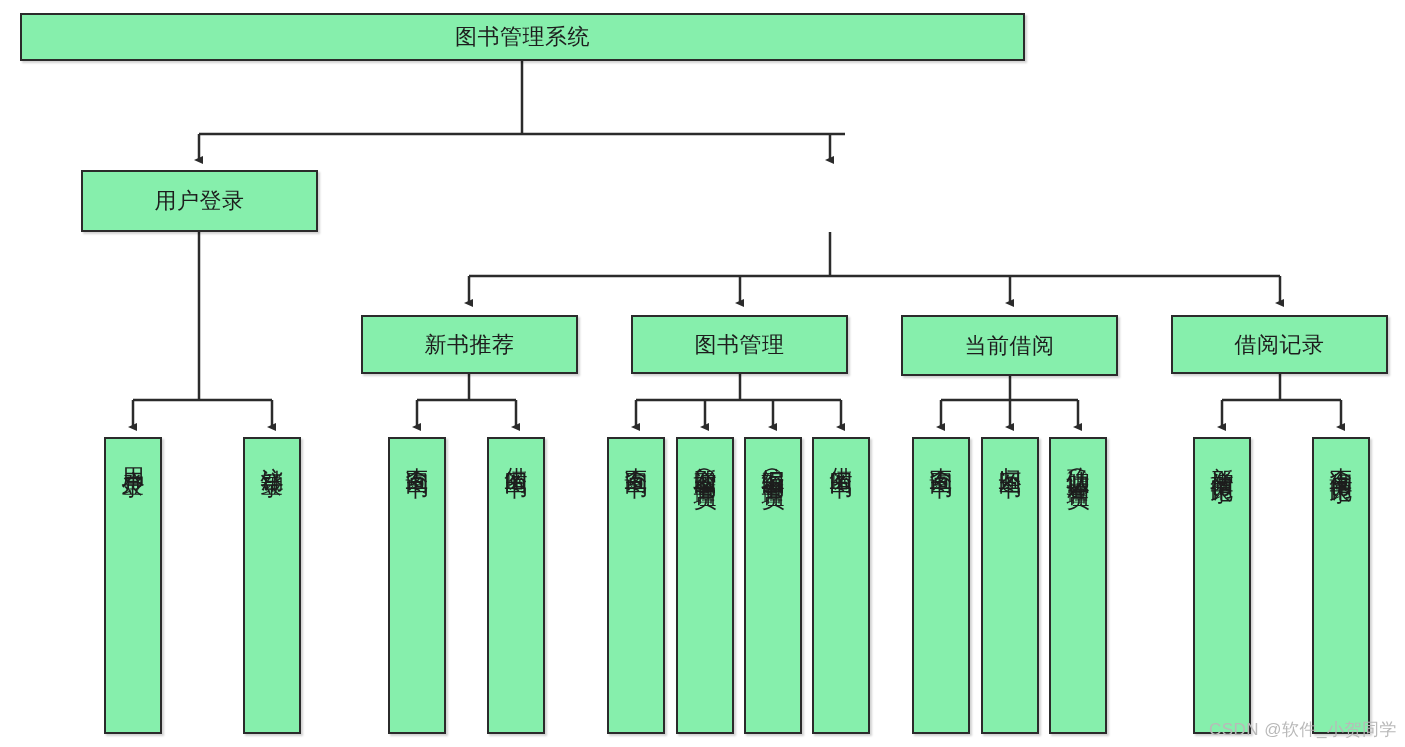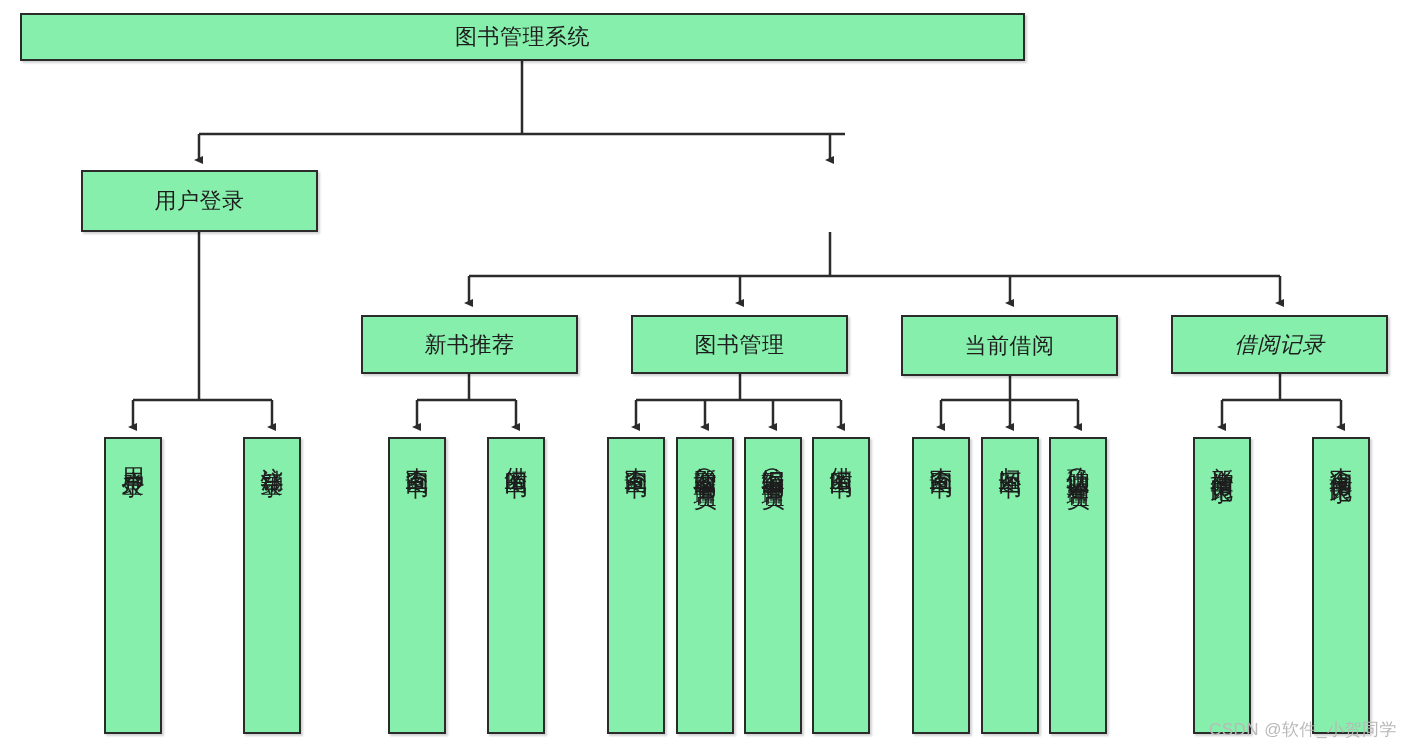--- a/index.html
+++ b/index.html
@@ -131,21 +131,21 @@
 
   <div class="node" style="left:361px; top:315px; width:217px; height:59px;">
     <span class="label">新书推荐</span>
   </div>
   <div class="node" style="left:631px; top:315px; width:217px; height:59px;">
     <span class="label">图书管理</span>
   </div>
   <div class="node" style="left:901px; top:315px; width:217px; height:61px;">
     <span class="label">当前借阅</span>
   </div>
-  <div class="node" style="left:1171px; top:315px; width:217px; height:59px;font-style:italic;">
+  <div class="node" style="left:1171px; top:315px; width:217px; height:59px;">
     <span class="label">借阅记录</span>
   </div>
 
   <div class="node vertical" style="left:104px; top:437px; width:58px; height:297px;">
     <span class="label">用户登录</span>
   </div>
   <div class="node vertical" style="left:243px; top:437px; width:58px; height:297px;">
     <span class="label">注销登录</span>
   </div>
 

